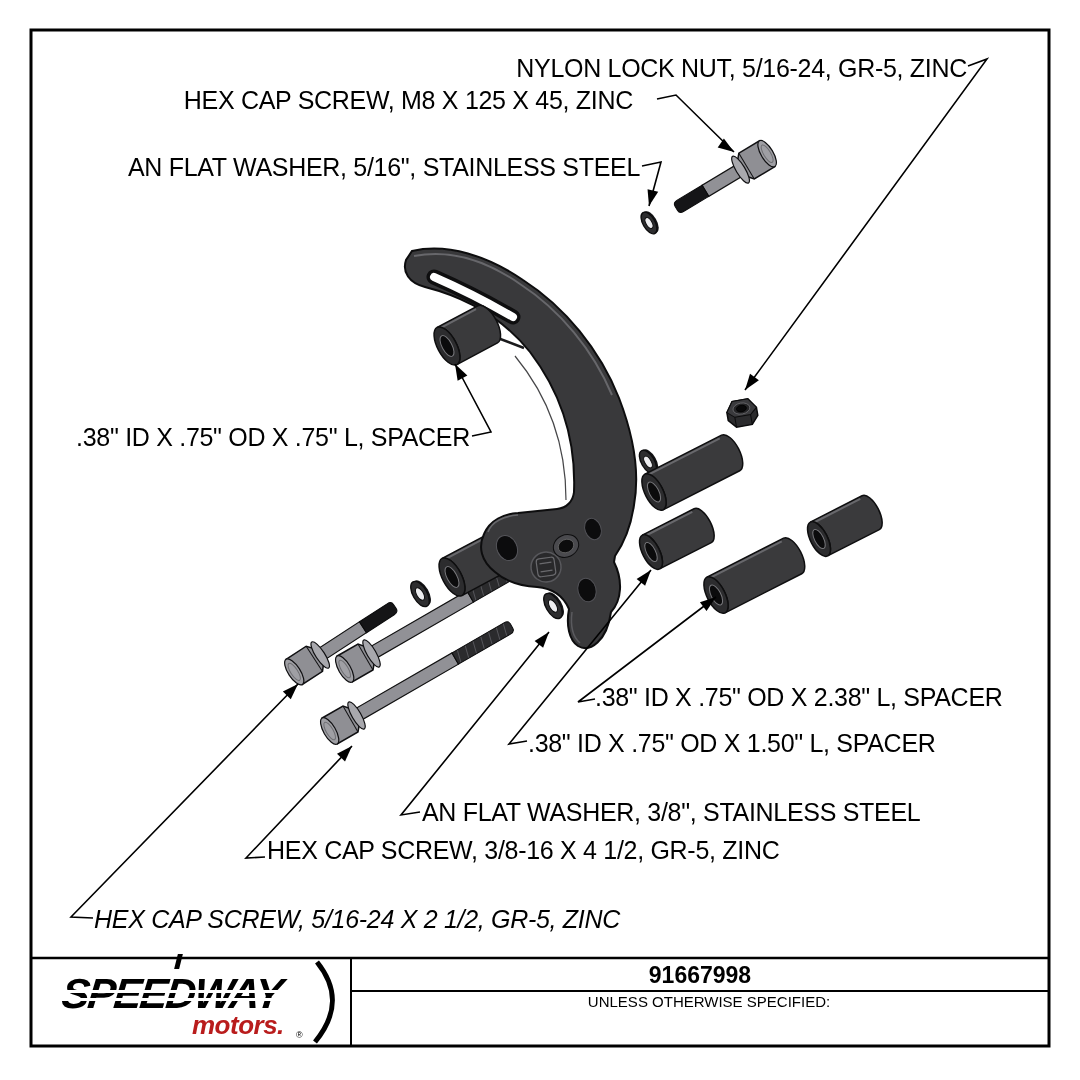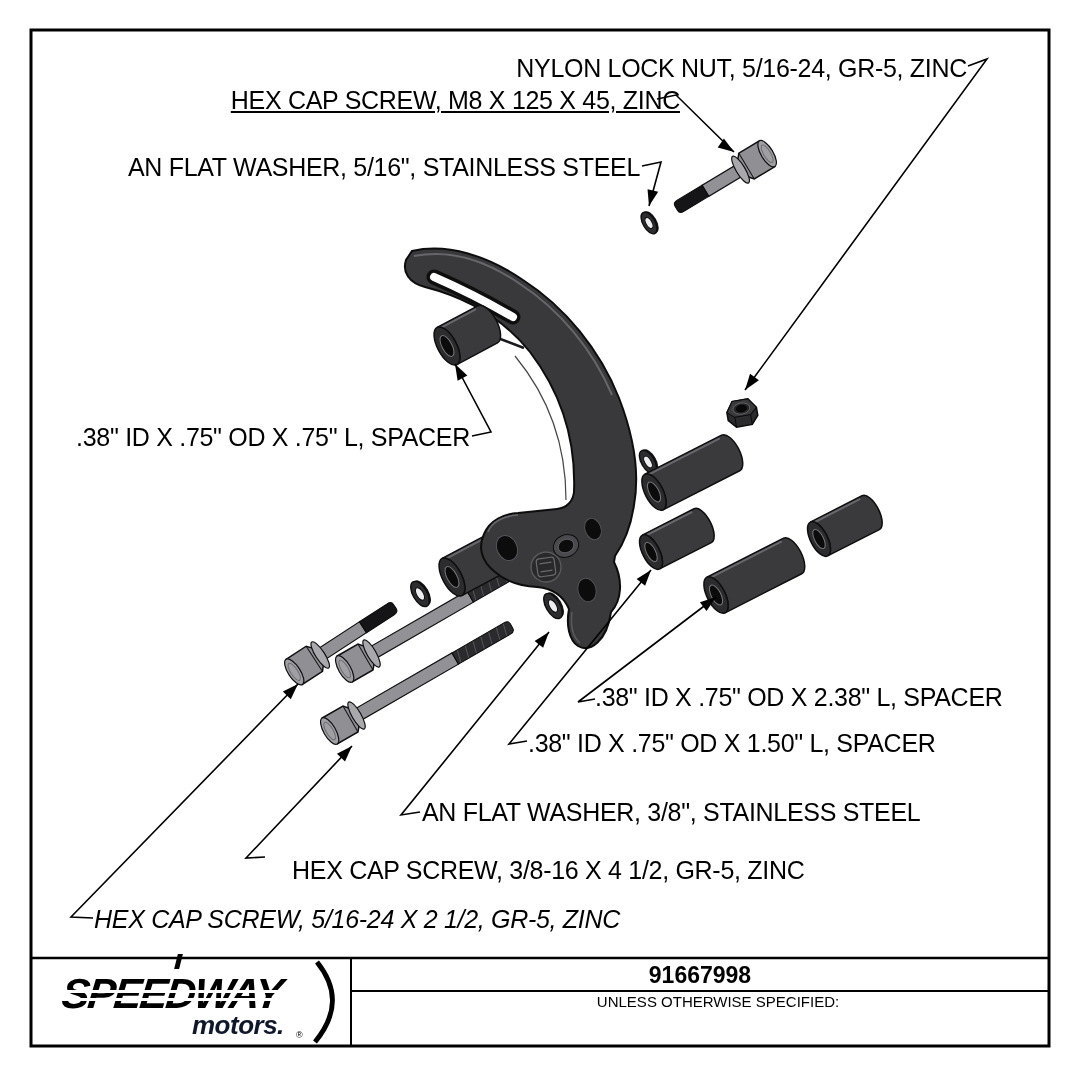--- a/index.html
+++ b/index.html
@@ -1,39 +1,39 @@
 <!DOCTYPE html>
 <html><head>
 <meta charset="utf-8">
 <style>
   html,body{margin:0;padding:0;background:#fff;}
   .stage{position:relative;width:1080px;height:1080px;background:#fff;overflow:hidden;
          font-family:"Liberation Sans", sans-serif;}
   .stage svg{position:absolute;left:0;top:0;}
   .callout{position:absolute;white-space:nowrap;color:#000;font-size:25px;letter-spacing:-0.3px;line-height:28px;}
   .c-nylon   {top:54px;  right:113px;}
-  .c-m8      {top:86px;  right:400px;text-decoration:underline;}
+  .c-m8      {top:86px;  right:447px;}
   .c-an516   {top:153px; right:440px;}
   .c-sp75    {top:423px; right:610px;}
   .c-sp238   {top:683px; left:595px;}
   .c-sp150   {top:729px; left:528px;}
   .c-an38    {top:798px; left:422px;}
-  .c-hcs38   {top:856px; left:267px;margin-left:25px;}
+  .c-hcs38   {top:836px; left:267px;}
   .c-hcs516  {top:905px; left:94px;font-style:italic;}
   .tb-part{position:absolute;left:351px;top:960px;width:698px;height:46px;line-height:30px;
            text-align:center;font-size:23px;font-weight:bold;color:#000;}
-  .tb-notes{position:absolute;left:369px;top:994px;width:698px;text-align:center;color:#000;
+  .tb-notes{position:absolute;left:360px;top:994px;width:698px;text-align:center;color:#000;
             font-size:15px;line-height:16.5px;}
   .logo-primary{position:absolute;left:62px;top:970px;font-size:42px;font-weight:bold;font-style:italic;
                 letter-spacing:-2px;color:#000;transform:skewX(-6deg);}
   .logo-stripe{position:absolute;background:#fff;height:3px;width:236px;left:60px;}
   .ls1{top:990px;} .ls2{top:998px;}
   .logo-tick{position:absolute;left:176px;top:954px;width:5px;height:15px;background:#000;transform:skewX(-14deg);}
   .logo-secondary{position:absolute;left:192px;top:1010px;font-size:26px;font-weight:bold;font-style:italic;
-                  letter-spacing:-0.5px;color:#0f172a;}
+                  letter-spacing:-0.5px;color:#b91c1c;}
   .logo-reg{position:absolute;left:296px;top:1030px;font-size:9px;color:#000;}
 </style>
 </head>
 <body>
 
 <div class="stage">
 
   <svg width="1080" height="1080" viewBox="0 0 1080 1080">
 
     <rect x="31" y="30" width="1018" height="1016" fill="none" stroke="#000" stroke-width="3"></rect>

